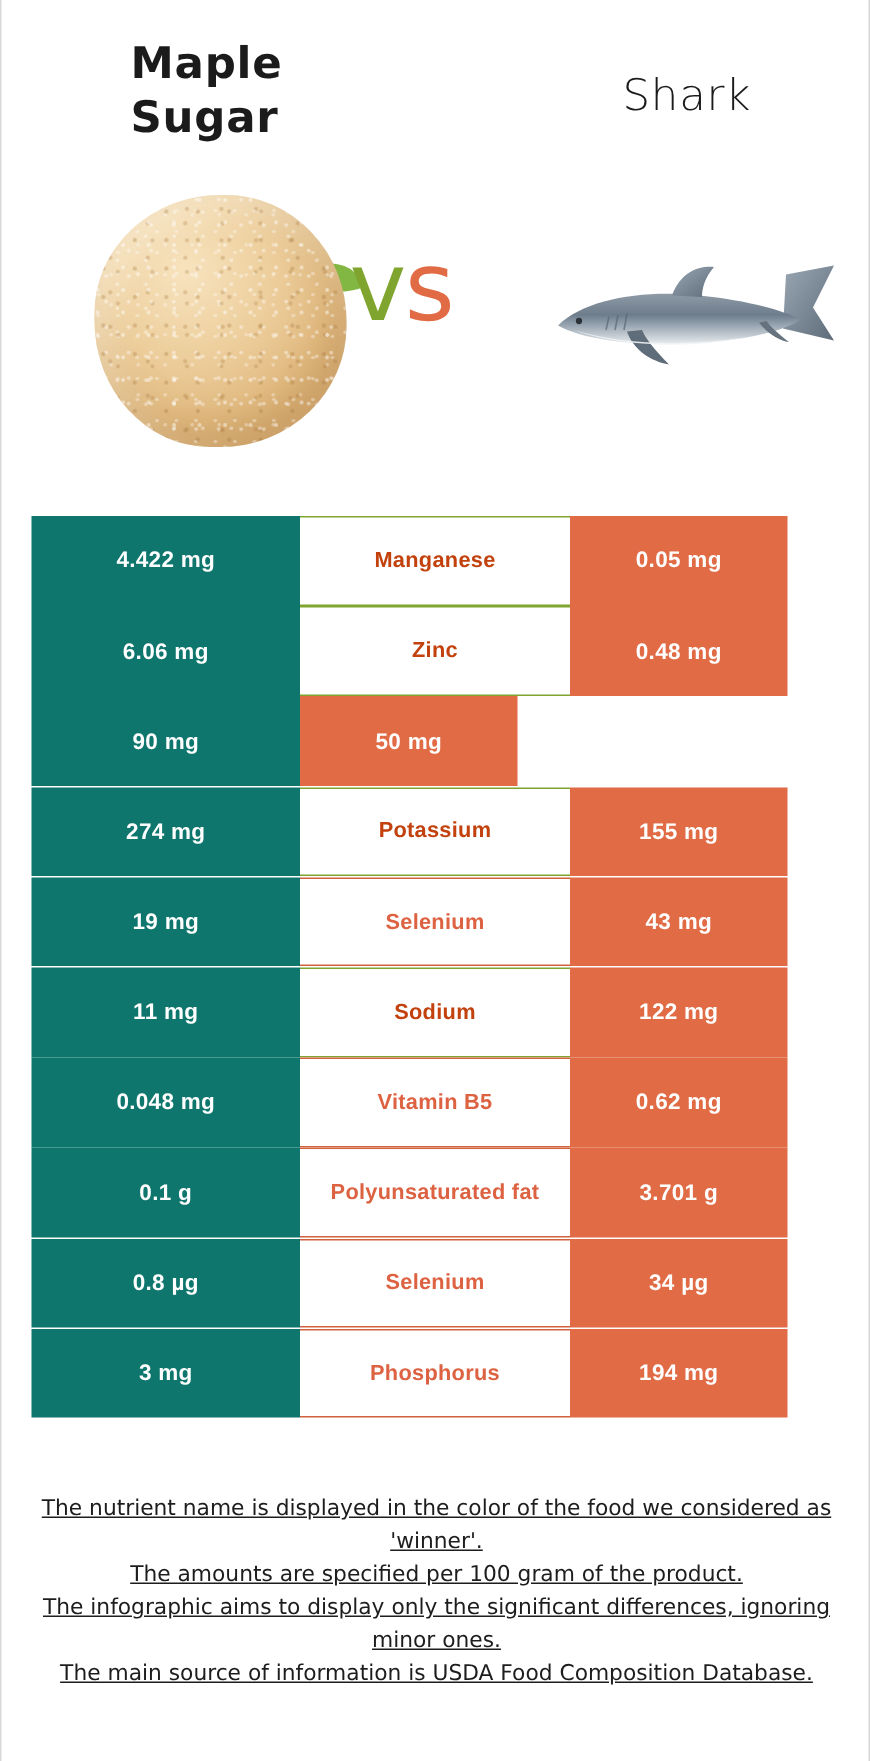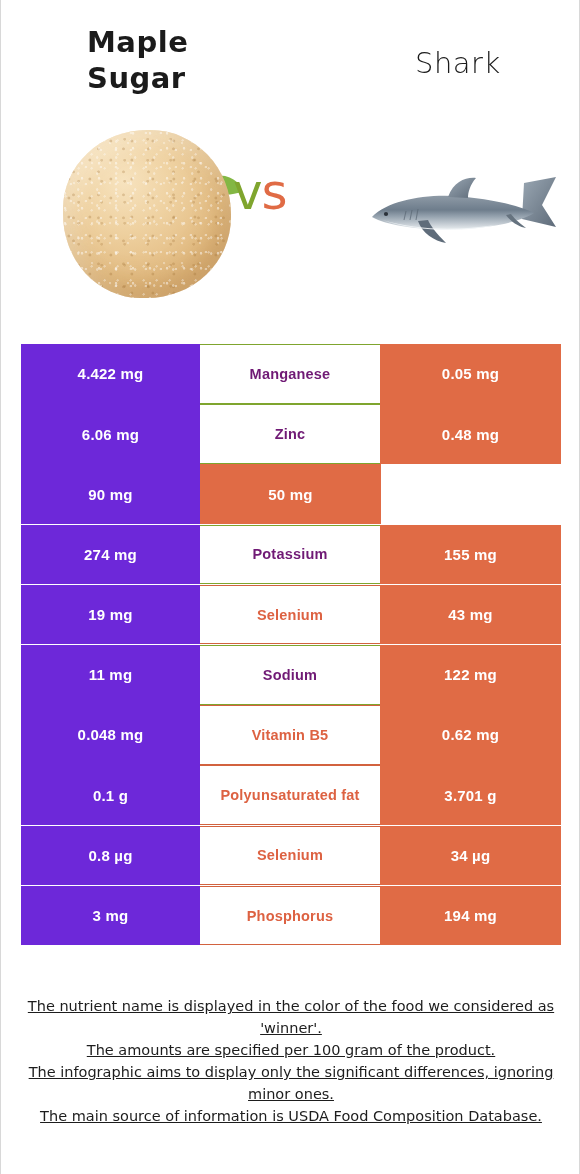--- a/index.html
+++ b/index.html
@@ -34,21 +34,21 @@
     white-space: pre-line;
   }
   .title-left  { left: 86px;  top: 24px; width: 150px; font-weight: bold; }
   .title-right { left: 414px; top: 45px; width: 150px; }
 
   .vs {
     position: absolute;
     left: 232px;
     top: 160px;
     font-family: "DejaVu Sans", "Liberation Sans", sans-serif;
-    font-size: 50px;
+    font-size: 64px;
     font-weight: 400;
     line-height: 64px;
     letter-spacing: -1px;
   }
   .vs .v { color: #7fa52e; }
   .vs .s { color: #e06b45; }
 
   
   .sugar-wrap {
     position: absolute;
@@ -112,35 +112,35 @@
   .cell {
     display: flex;
     align-items: center;
     justify-content: center;
     font-size: 15px;
     font-weight: 600;
     letter-spacing: .2px;
   }
   .cell-left {
     width: 179px;
-    background: #6d28d9;
+    background: #0f766e;
     color: #ffffff;
   }
   .cell-mid {
     width: 180px;
     background: #ffffff;
     border-top: 1px solid transparent;
     border-bottom: 1px solid transparent;
     font-weight: 700;
     font-size: 14.5px;
   }
-  .cell-mid.win-green  { border-color: #7fa52e; color: #701a75; }
+  .cell-mid.win-green  { border-color: #7fa52e; color: #c2410c; }
   .cell-mid.win-orange { border-color: #d2623f; color: #dd6242; }
   .cell-right {
-    width: 181px;
+    width: 145px;
     background: #e06b45;
     color: #ffffff;
   }
 
   
   .footer {
     position: absolute;
     left: 0; top: 995px;
     width: 580px;
     padding: 0 24px;

